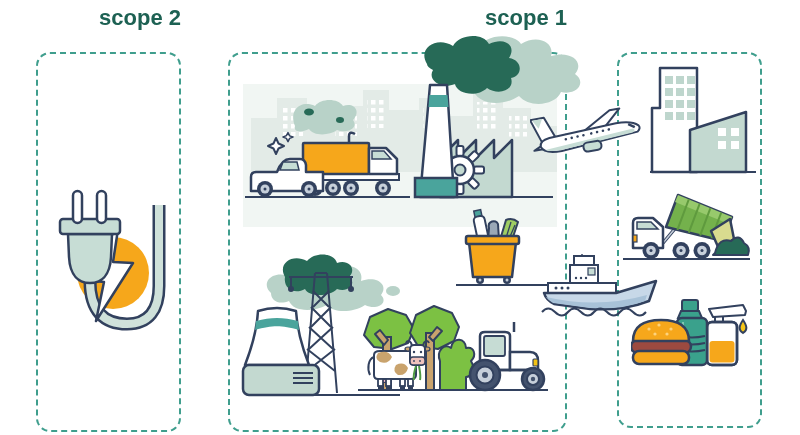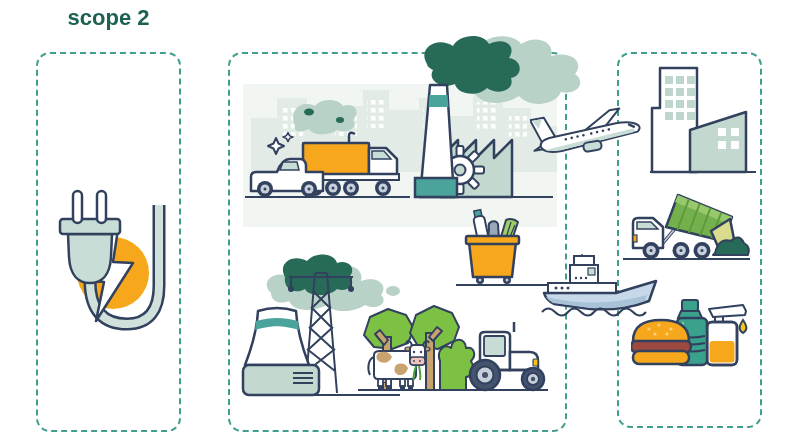--- a/index.html
+++ b/index.html
@@ -2,21 +2,21 @@
 <html><head>
 <meta charset="utf-8">
 <style>
   html,body{margin:0;padding:0;background:#fff;}
   .stage{position:relative;width:800px;height:435px;background:#fff;overflow:hidden;
          font-family:"Liberation Sans",sans-serif;}
   .panel{position:absolute;border:2px dashed #3f9e8d;border-radius:14px;background:transparent;}
   .panel-scope2{left:36px;top:52px;width:141px;height:376px;}
   .panel-scope1{left:228px;top:52px;width:335px;height:376px;}
   .panel-scope3{left:617px;top:52px;width:141px;height:372px;}
-  .ptitle{position:absolute;top:5px;font-size:22px;font-weight:700;color:#1d6153;text-align:center;}
+  .ptitle{position:absolute;top:5px;font-size:22px;font-weight:700;color:#1d6153;text-align:right;}
   .t-scope2{left:36px;width:145px;}
   .t-scope1{left:228px;width:339px;}
   .t-scope3{left:612px;width:166px;}
   .illu{position:absolute;display:block;}
   .i-skyline{left:243px;top:84px;}
   .i-vehicles{left:243px;top:96px;}
   .i-factory{left:413px;top:34px;}
   .i-dumpster{left:448px;top:196px;}
   .i-powerplant{left:241px;top:251px;}
   .i-farm{left:356px;top:291px;}
@@ -30,20 +30,21 @@
 </head>
 <body>
 
 <div class="stage">
 
   <div class="panel panel-scope2"></div>
   <div class="panel panel-scope1"></div>
   <div class="panel panel-scope3"></div>
 
   <div class="ptitle t-scope2">scope 2</div>
+  <div class="ptitle t-scope1">scope 1</div>
 
   <svg class="illu i-skyline" width="314" height="143" viewBox="0 0 314 143">
     <defs>
       <pattern id="pw" width="8" height="8" patternUnits="userSpaceOnUse">
         <rect width="4.5" height="4.5" fill="#ffffff"></rect>
       </pattern>
     </defs>
     <rect x="0" y="0" width="314" height="143" fill="#f1f6f3"></rect>
     <g fill="#e3ebe7">
       <rect x="8" y="34" width="26" height="54"></rect>

